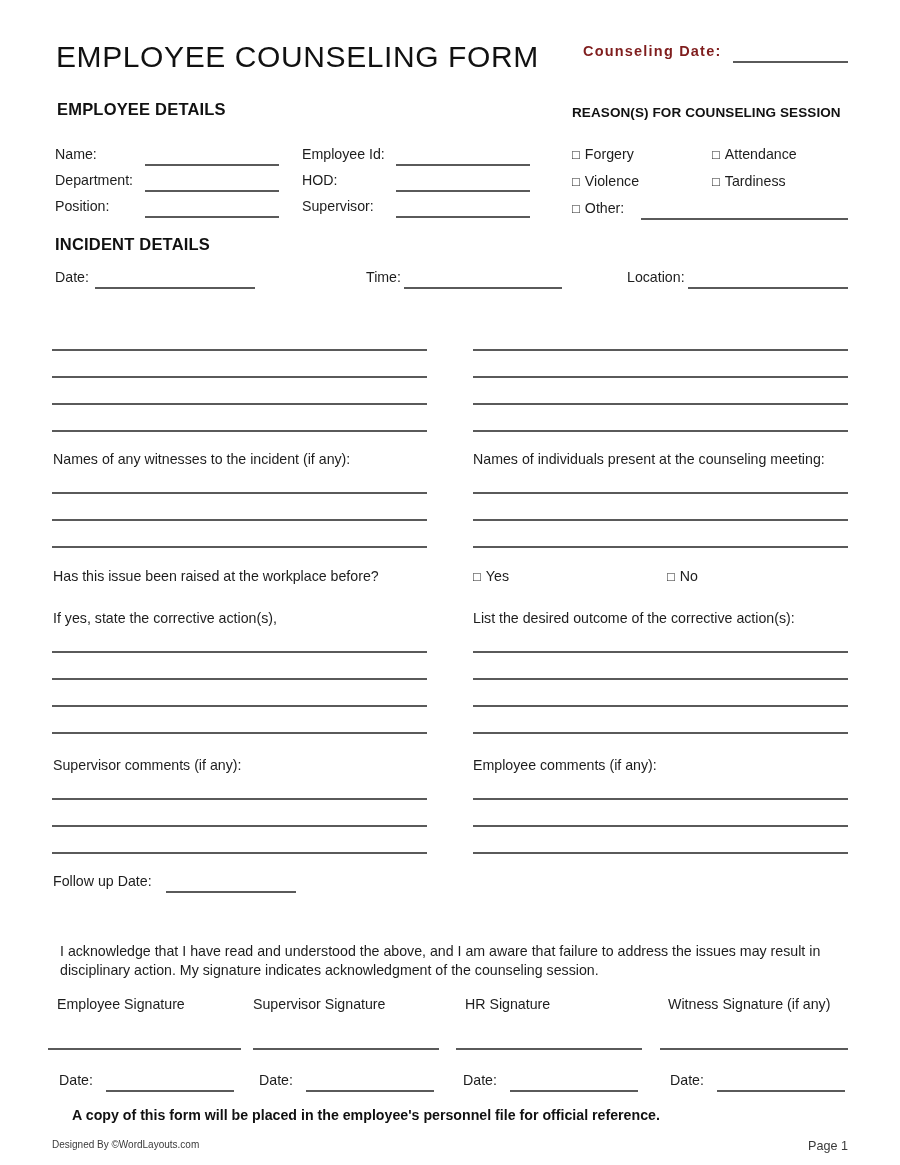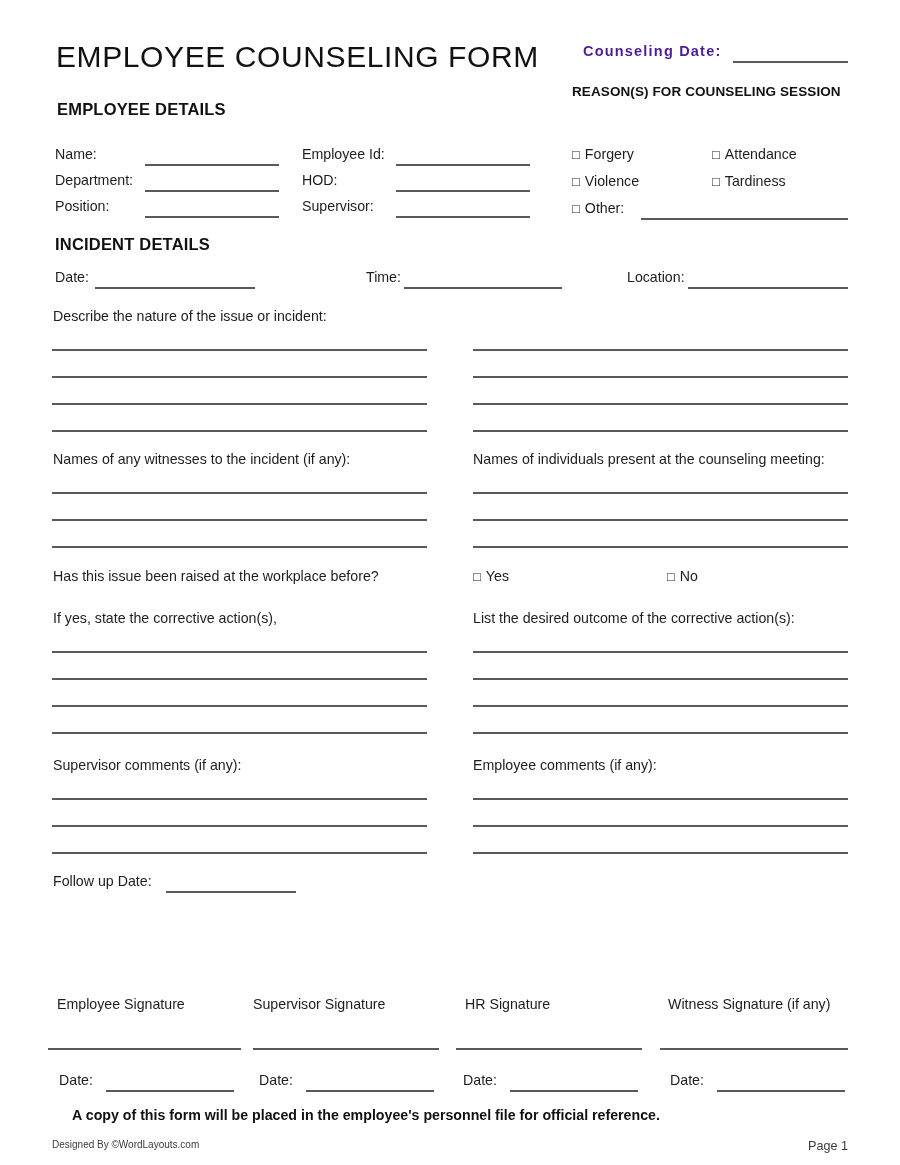--- a/index.html
+++ b/index.html
@@ -42,33 +42,33 @@
     color: #111;
     white-space: nowrap;
   }
   .counsel-date-label {
     position: absolute;
     left: 583px;
     top: 43px;
     font-size: 14.5px;
     font-weight: bold;
     letter-spacing: 1.2px;
-    color: #4c1d95;
+    color: #7f1d1d;
     white-space: nowrap;
   }
 
   
   .sec-head {
     position: absolute;
     font-weight: bold;
     color: #111;
     white-space: nowrap;
   }
   .sec-emp    { left: 57px;  top: 100px; font-size: 16.5px; letter-spacing: 0.2px; }
-  .sec-reason { left: 572px; top: 84px; font-size: 13.5px; letter-spacing: 0.1px; }
+  .sec-reason { left: 572px; top: 105px; font-size: 13.5px; letter-spacing: 0.1px; }
   .sec-inc    { left: 55px;  top: 235px; font-size: 16.5px; letter-spacing: 0.2px; }
   .sec-ack    { left: 60px;  top: 910px; font-size: 17px;   letter-spacing: 0.2px; }
 
   
   .lbl {
     position: absolute;
     font-size: 14.2px;
     color: #1d1d1d;
     white-space: nowrap;
   }
@@ -177,21 +177,20 @@
 
   <div class="lbl" style="left:55px; top:269px;">Date:</div>
   <div class="rule" style="left:95px; top:287px; width:160px;"></div>
 
   <div class="lbl" style="left:366px; top:269px;">Time:</div>
   <div class="rule" style="left:404px; top:287px; width:158px;"></div>
 
   <div class="lbl" style="left:627px; top:269px;">Location:</div>
   <div class="rule" style="left:688px; top:287px; width:160px;"></div>
 
-  <div class="lbl" style="left:53px; top:308px;">Describe the nature of the issue or incident:</div>
   <div class="rule" style="left:52px; top:349px; width:375px;"></div>
   <div class="rule" style="left:52px; top:376px; width:375px;"></div>
   <div class="rule" style="left:52px; top:403px; width:375px;"></div>
   <div class="rule" style="left:52px; top:430px; width:375px;"></div>
   <div class="rule" style="left:473px; top:349px; width:375px;"></div>
   <div class="rule" style="left:473px; top:376px; width:375px;"></div>
   <div class="rule" style="left:473px; top:403px; width:375px;"></div>
   <div class="rule" style="left:473px; top:430px; width:375px;"></div>
 
   <div class="lbl" style="left:473px; top:451px;">Names of individuals present at the counseling meeting:</div>
@@ -227,20 +226,21 @@
   <div class="rule" style="left:52px; top:798px; width:375px;"></div>
   <div class="rule" style="left:52px; top:825px; width:375px;"></div>
   <div class="rule" style="left:52px; top:852px; width:375px;"></div>
   <div class="rule" style="left:473px; top:798px; width:375px;"></div>
   <div class="rule" style="left:473px; top:825px; width:375px;"></div>
   <div class="rule" style="left:473px; top:852px; width:375px;"></div>
 
   <div class="lbl" style="left:53px; top:873px;">Follow up Date:</div>
   <div class="rule" style="left:166px; top:891px; width:130px;"></div>
 
+  <div class="ack-para">I acknowledge that I have read and understood the above, and I am aware that failure to address the issues may result in disciplinary action. My signature indicates acknowledgment of the counseling session.</div>
 
   <div class="lbl" style="left:57px; top:996px;">Employee Signature</div>
   <div class="lbl" style="left:253px; top:996px;">Supervisor Signature</div>
   <div class="lbl" style="left:465px; top:996px;">HR Signature</div>
   <div class="lbl" style="left:668px; top:996px;">Witness Signature (if any)</div>
 
   <div class="rule" style="left:48px; top:1048px; width:193px;"></div>
   <div class="rule" style="left:253px; top:1048px; width:186px;"></div>
   <div class="rule" style="left:456px; top:1048px; width:186px;"></div>
   <div class="rule" style="left:660px; top:1048px; width:188px;"></div>

